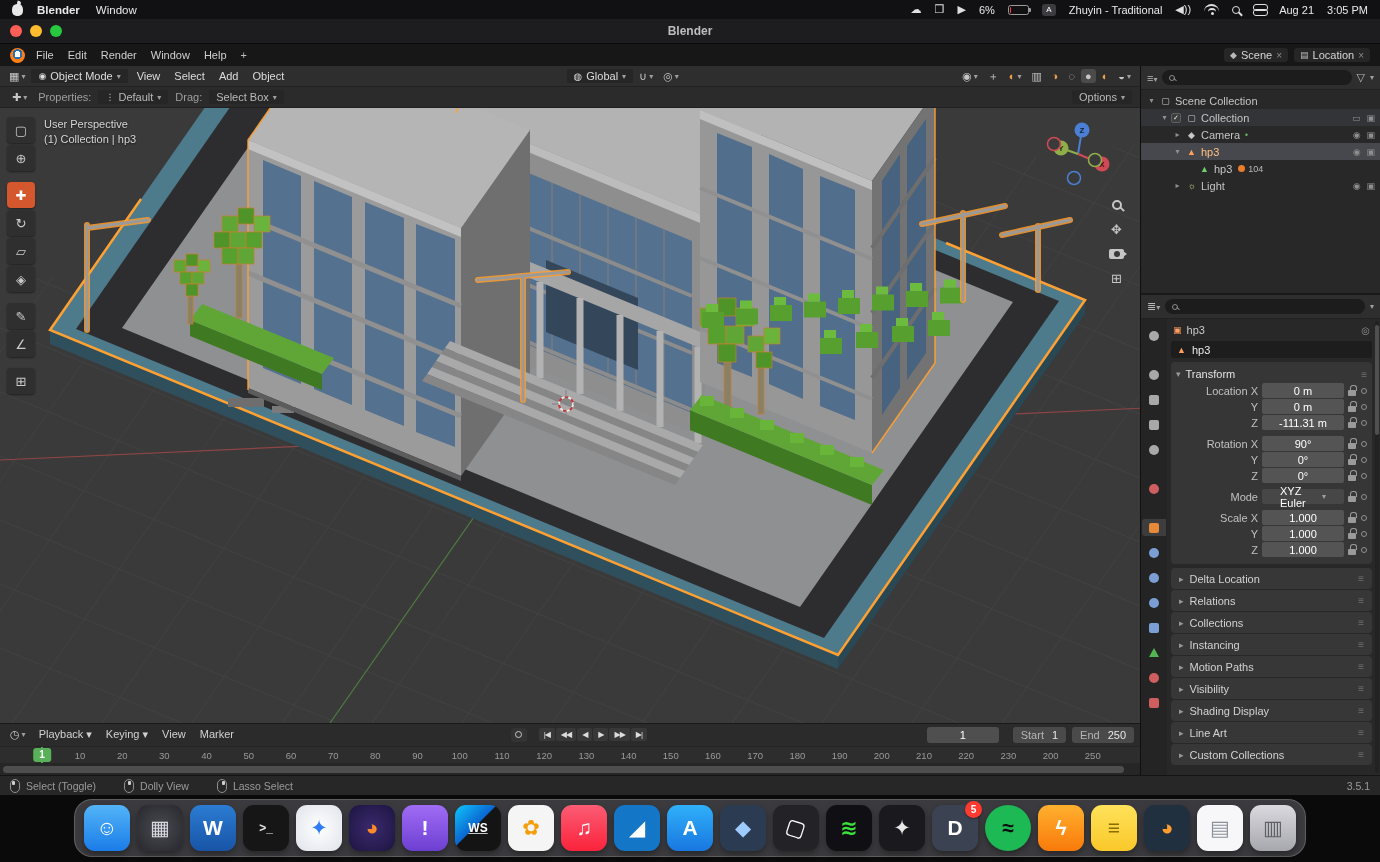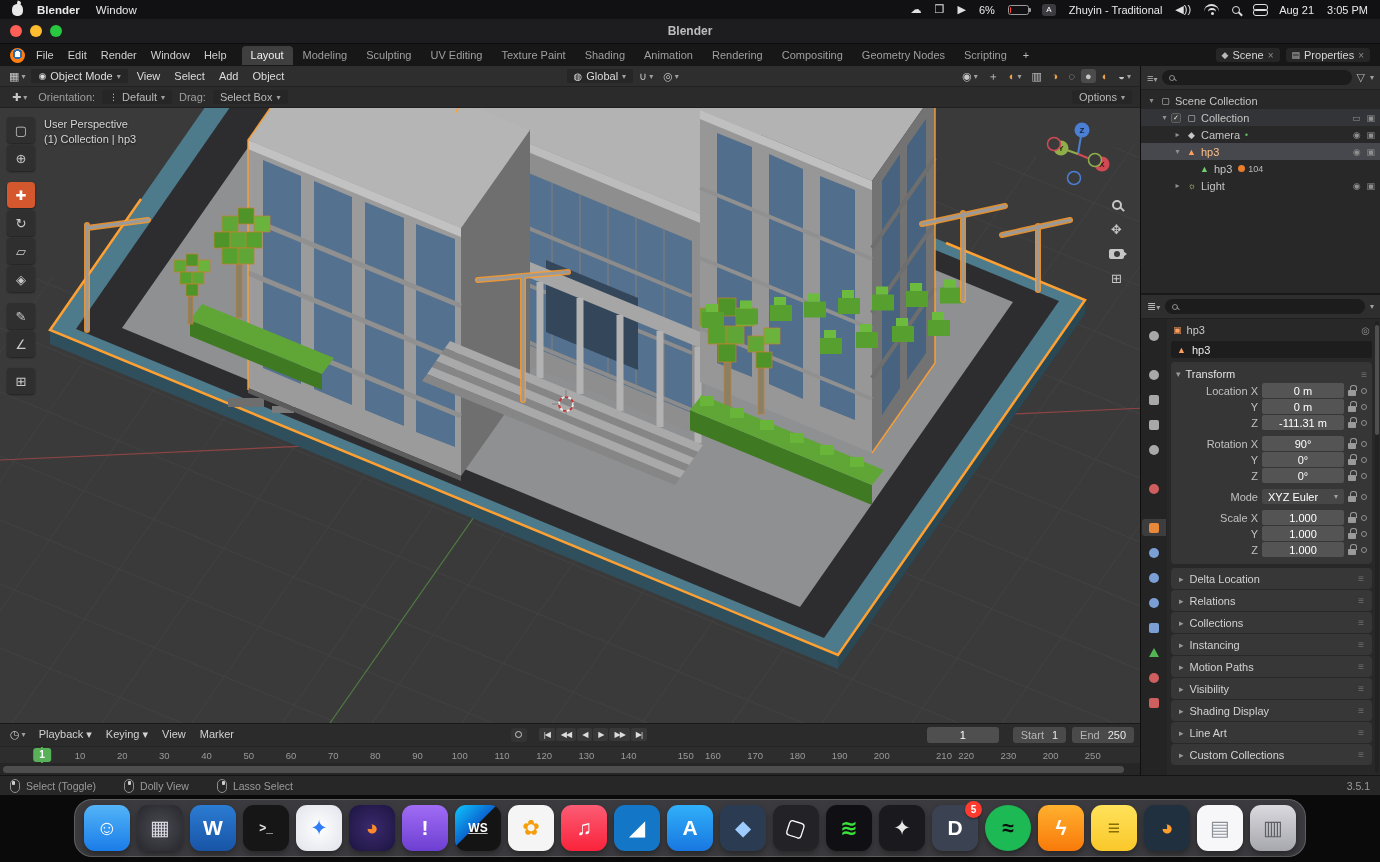--- a/index.html
+++ b/index.html
@@ -134,21 +134,21 @@
   .bicon { color:#ff9e5e; font-size:9px; }
   .pin { margin-left:auto; color:#8f8f8f; font-size:10px; }
   .name-row { display:flex; align-items:center; }
   .name-input { flex:1; background:#1d1d1d; border-radius:3px; height:17px; display:flex; align-items:center; gap:6px; padding:0 6px; color:#eaeaea; }
   .panel-block { background:#363636; border-radius:4px; padding:3px 5px 6px; }
   .panel-head { display:flex; align-items:center; gap:5px; color:#e2e2e2; height:18px; }
   .grip { margin-left:auto; color:#6f6f6f; font-size:10px; }
   .prow { display:flex; align-items:center; gap:4px; margin-bottom:1px; }
   .plabel { width:82px; text-align:right; color:#c0c0c0; flex:none; white-space:nowrap; }
   .pfield { width:82px; background:#545454; border-radius:2px; height:15px; display:flex; align-items:center; justify-content:center; color:#fff; flex:none; }
-  .pfield.dd { justify-content:space-between; padding:0 6px; background:#474747; }
+  .pfield.dd { justify-content:space-between; padding:0 18px; background:#474747; }
   .plock { width:9px; height:11px; position:relative; flex:none; }
   .plock::before { content:''; position:absolute; top:0; left:1.5px; width:5px; height:5px; border:1px solid #9a9a9a; border-bottom:none; border-radius:3px 3px 0 0; }
   .plock::after { content:''; position:absolute; bottom:0; left:0; width:8px; height:6px; background:#9a9a9a; border-radius:1px; }
   .pdot { width:6px; height:6px; border:1.2px solid #8f8f8f; border-radius:50%; flex:none; }
   .collapsed-panels { display:flex; flex-direction:column; gap:1px; }
   .cpanel { background:#373737; border-radius:4px; height:21px; display:flex; align-items:center; gap:6px; padding:0 8px; color:#d2d2d2; flex:none; }
   .cchev { color:#9a9a9a; font-size:9px; }
   .pscroll { position:absolute; right:1px; top:26px; bottom:2px; width:4px; background:#222; border-radius:2px; }
   .pscroll i { position:absolute; top:4px; left:0; width:4px; height:110px; background:#4f4f4f; border-radius:2px; }
 
@@ -212,43 +212,30 @@
 
 <div class="topbar">
   <span class="blender-logo"></span>
   <span style="display:flex;">
       <span class="menu-item">File</span>
       <span class="menu-item">Edit</span>
       <span class="menu-item">Render</span>
       <span class="menu-item">Window</span>
       <span class="menu-item">Help</span>
     </span>
-  <div class="ws-tabs">
-      <div class="ws-tab active">Layout</div>
-      <div class="ws-tab">Modeling</div>
-      <div class="ws-tab">Sculpting</div>
-      <div class="ws-tab">UV Editing</div>
-      <div class="ws-tab">Texture Paint</div>
-      <div class="ws-tab">Shading</div>
-      <div class="ws-tab">Animation</div>
-      <div class="ws-tab">Rendering</div>
-      <div class="ws-tab">Compositing</div>
-      <div class="ws-tab">Geometry Nodes</div>
-      <div class="ws-tab">Scripting</div>
-    </div>
   <span class="ws-add">+</span>
   <div class="topbar-right">
     <div class="databox">
       <span class="dbi">◆</span>
       <span>Scene</span>
       <span class="dx">×</span>
     </div>
     <div class="databox">
       <span class="dbi">▤</span>
-      <span>Properties</span>
+      <span>Location</span>
       <span class="dx">×</span>
     </div>
   </div>
 </div>
 
 <div class="main">
   <div class="left-col">
 
     <div class="vp-header">
       <span class="hicon">▦<span class="caret">▾</span></span>
@@ -278,21 +265,21 @@
       <span class="hicon">▥</span>
       <span class="hicon orange">◑</span>
       <span class="hicon">◌</span>
       <span class="hicon activebg">●</span>
       <span class="hicon orange">◐</span>
       <span class="hicon">◒<span class="caret">▾</span></span>
     </div>
 
     <div class="vp-tools-row">
       <span class="hicon">✚<span class="caret">▾</span></span>
-      <span class="tsr-label">Orientation:</span>
+      <span class="tsr-label">Properties:</span>
       <div class="vp-dd">
         <span style="font-size:9px;">⋮</span>
         <span>Default</span>
         <span class="caret">▾</span>
       </div>
       <span class="tsr-label">Drag:</span>
       <div class="vp-dd">
         <span>Select Box</span>
         <span class="caret">▾</span>
       </div>
@@ -634,27 +621,27 @@
           <span class="tick" style="left: 248.78px;">50</span>
           <span class="tick" style="left: 290.98px;">60</span>
           <span class="tick" style="left: 333.18px;">70</span>
           <span class="tick" style="left: 375.38px;">80</span>
           <span class="tick" style="left: 417.58px;">90</span>
           <span class="tick" style="left: 459.78px;">100</span>
           <span class="tick" style="left: 501.98px;">110</span>
           <span class="tick" style="left: 544.18px;">120</span>
           <span class="tick" style="left: 586.38px;">130</span>
           <span class="tick" style="left: 628.58px;">140</span>
-          <span class="tick" style="left: 670.78px; margin-left: 15px;">150</span>
+          <span class="tick" style="left: 670.78px;">150</span>
           <span class="tick" style="left: 712.98px;">160</span>
           <span class="tick" style="left: 755.18px;">170</span>
           <span class="tick" style="left: 797.38px;">180</span>
           <span class="tick" style="left: 839.58px;">190</span>
           <span class="tick" style="left: 881.78px;">200</span>
-          <span class="tick" style="left: 944px;">210</span>
+          <span class="tick" style="left: 924px;">210</span>
           <span class="tick" style="left: 966.18px;">220</span>
           <span class="tick" style="left: 1008.38px;">230</span>
           <span class="tick" style="left: 1050.58px;">200</span>
           <span class="tick" style="left: 1092.78px;">250</span>
         </div>
       <div class="tl-scroll">
           <div class="bar"></div>
         </div>
     </div>
   </div>

